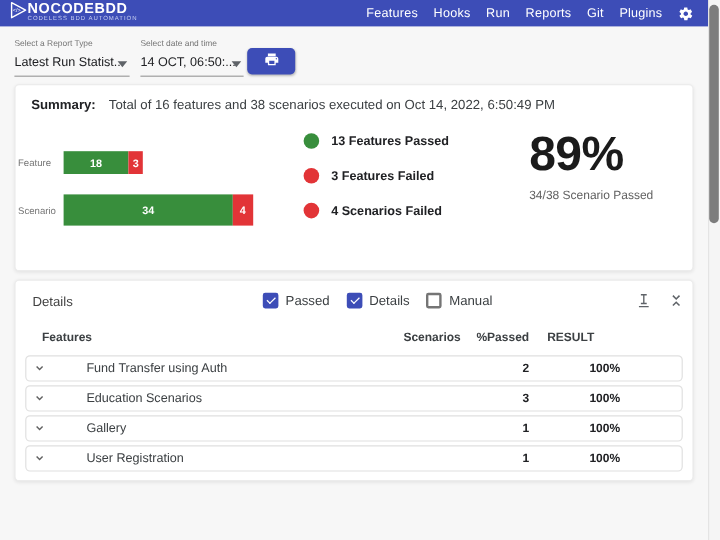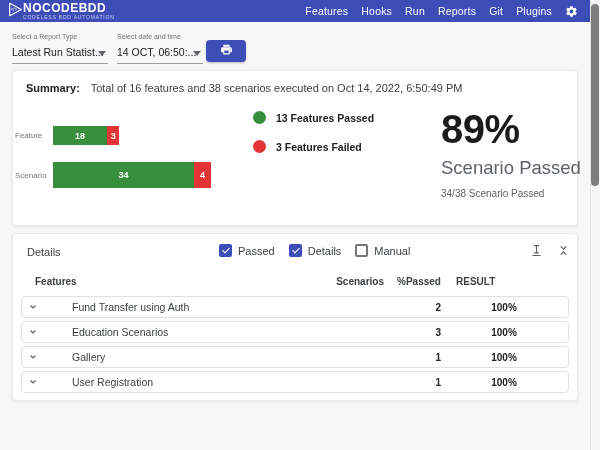--- a/index.html
+++ b/index.html
@@ -166,24 +166,27 @@
       </div>
     <div class="legend">
         <div class="legend-item">
           <span class="legend-dot" style="background: rgb(56, 142, 60);"></span>
           <span class="legend-text">13 Features Passed</span>
         </div>
         <div class="legend-item">
           <span class="legend-dot" style="background: rgb(226, 52, 55);"></span>
           <span class="legend-text">3 Features Failed</span>
         </div>
+        <div class="legend-item">
+          <span class="legend-dot" style="background: rgb(226, 52, 55);"></span>
+          <span class="legend-text">4 Scenarios Failed</span>
+        </div>
       </div>
     <div class="bigstat">
       <div class="bigstat-pct">89%</div>
-      <div class="bigstat-label">Scenario Passed</div>
       <div class="bigstat-sub">34/38 Scenario Passed</div>
     </div>
   </div>
 
   <div class="card card-details">
     <div class="details-head">
       <span class="details-title">Details</span>
       <div class="filter-group">
           <label class="chk">
             <span class="chk-box checked"></span>

